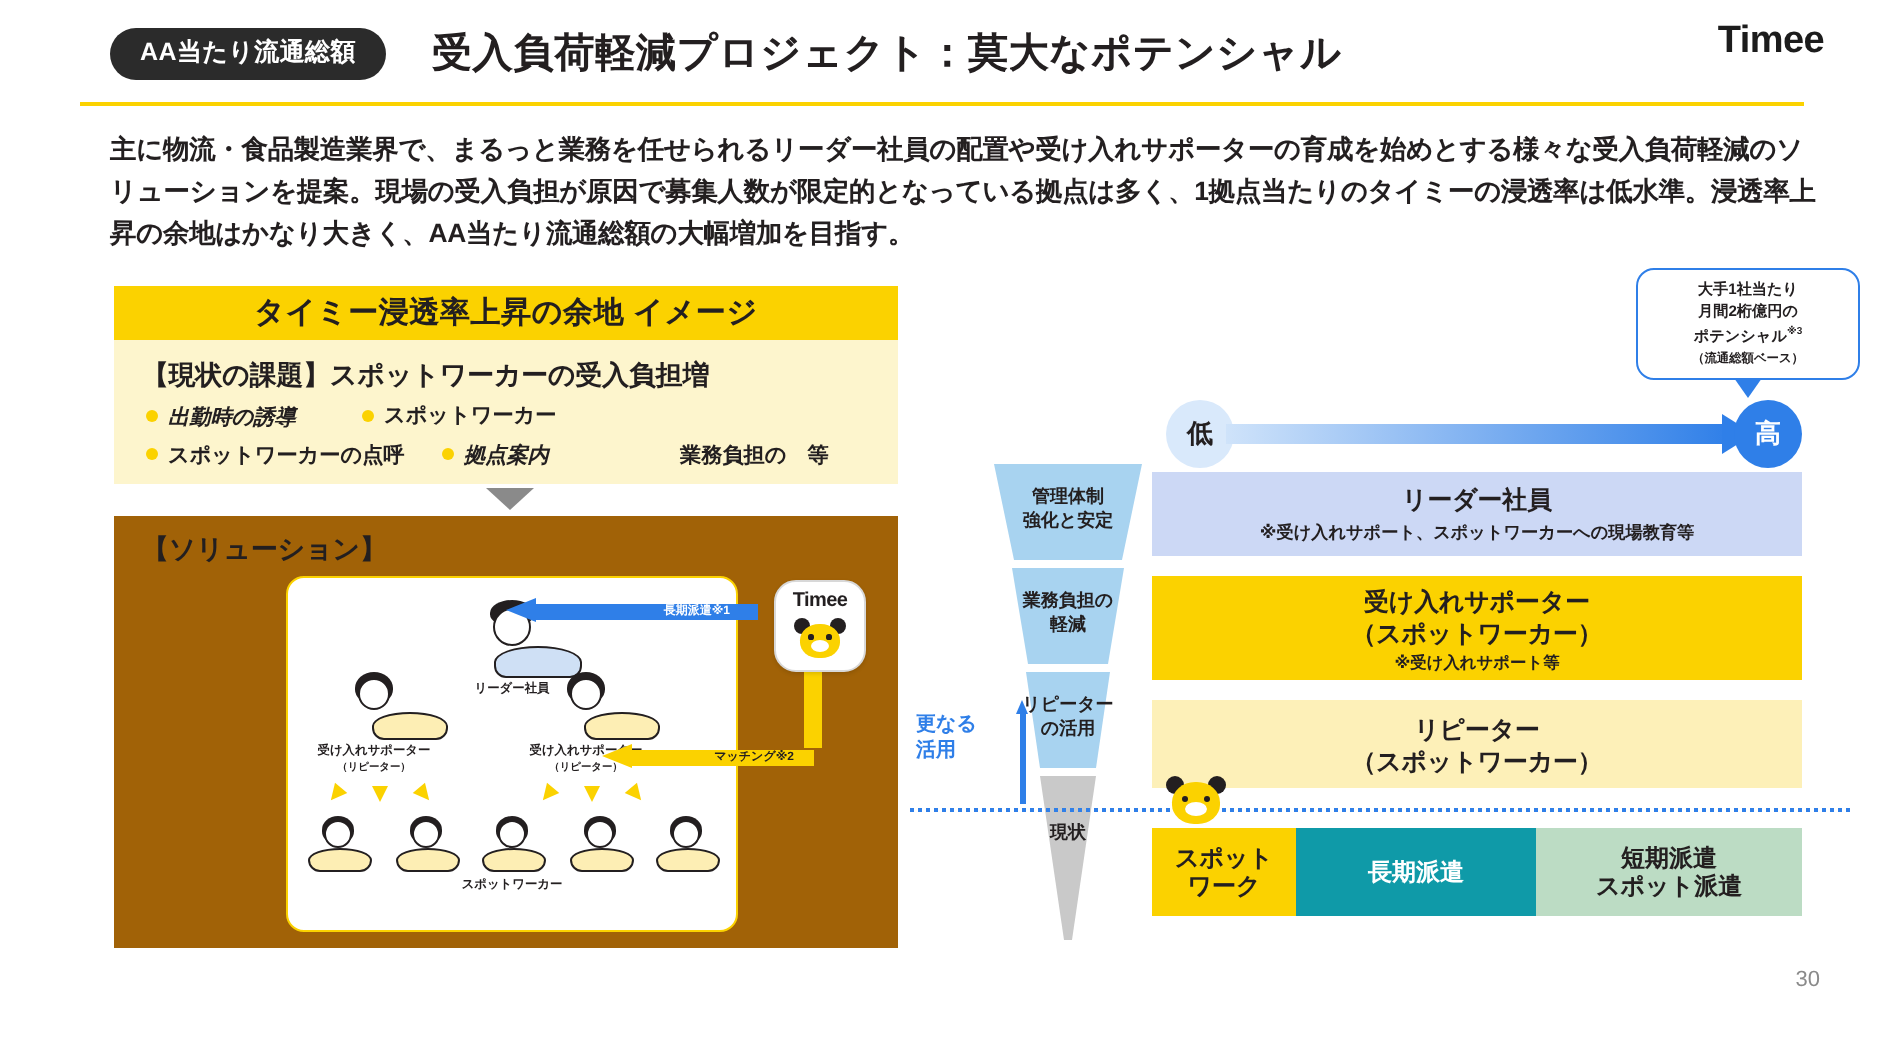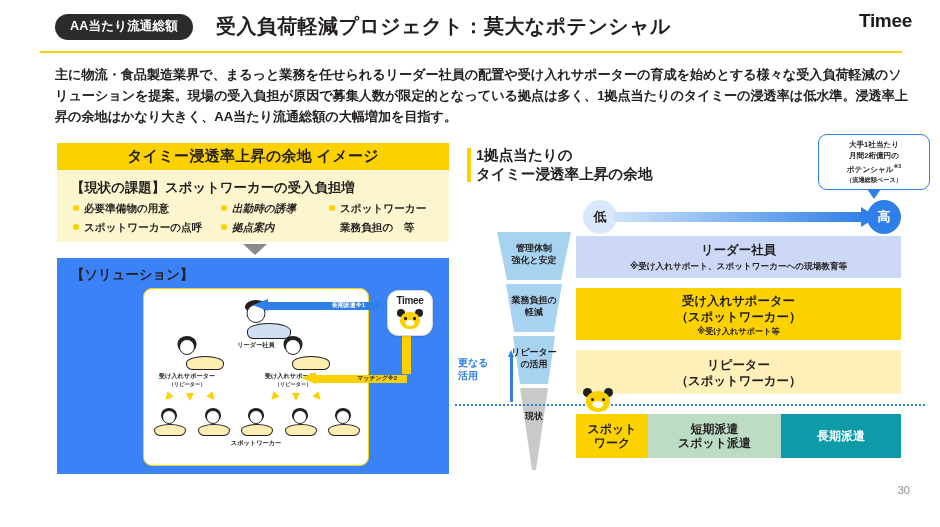--- a/index.html
+++ b/index.html
@@ -60,21 +60,21 @@
     width:6px;height:6px;border-radius:50%;background:#fbd200;
     margin-right:5px;margin-top:3px;flex:none;
   }
   .b3-wrap{line-height:13px;}
   .arrow-down{
     position:absolute;left:186px;top:101px;
     width:0;height:0;border-left:12px solid transparent;border-right:12px solid transparent;
     border-top:11px solid #8a8a8a;
   }
   .lp-sol{
-    position:absolute;left:0;top:115px;width:392px;height:216px;background:#3b82f6;
+    position:absolute;left:0;top:115px;width:392px;height:216px;background:#a16207;
   }
   .lp-sol-title{position:absolute;left:14px;top:8px;font-size:13.4px;font-weight:bold;color:#231f20;}
   .sol-box{
     position:absolute;left:86px;top:30px;width:224px;height:176px;
     background:#ffffff;border:1.6px solid #fbd200;border-radius:9px;
   }
   .ppl{position:absolute;text-align:center;}
   .ppl .lbl{font-size:6.2px;font-weight:bold;color:#231f20;line-height:8px;white-space:nowrap;}
   .ppl .lbl small{font-size:5.2px;display:block;}
   .face{position:relative;margin:0 auto;}
@@ -236,24 +236,20 @@
   <div class="lead">主に物流・食品製造業界で、まるっと業務を任せられるリーダー社員の配置や受け入れサポーターの育成を始めとする様々な受入負荷軽減のソリューションを提案。現場の受入負担が原因で募集人数が限定的となっている拠点は多く、1拠点当たりのタイミーの浸透率は低水準。浸透率上昇の余地はかなり大きく、AA当たり流通総額の大幅増加を目指す。</div>
 
   <div class="left-panel">
 
     <div class="lp-head">タイミー浸透率上昇の余地 イメージ</div>
 
     <div class="lp-issue">
       <div class="lp-issue-title">【現状の課題】スポットワーカーの受入負担増</div>
       <div class="bullets">
         <div class="brow">
-          <div class="bcol c1">
-            <span class="dot"></span>
-            <span>必要準備物の用意</span>
-          </div>
           <div class="bcol c2">
             <span class="dot"></span>
             <span>出勤時の誘導</span>
           </div>
           <div class="bcol c3">
             <span class="dot"></span>
             <span class="b3-wrap">スポットワーカー</span>
           </div>
         </div>
         <div class="brow">
@@ -383,25 +379,20 @@
           <div class="ear r"></div>
           <div class="bh"></div>
           <div class="eye l"></div>
           <div class="eye r"></div>
           <div class="mz"></div>
         </div>
       </div>
     </div>
   </div>
 
-  <div class="rt-title">
-    <div class="bar"></div>
-    <div class="l1">1拠点当たりの</div>
-    <div class="l2">タイミー浸透率上昇の余地</div>
-  </div>
 
   <div class="callout">
     <div class="cl">大手1社当たり</div>
     <div class="cl">月間2桁億円の</div>
     <div class="cl"><span>ポテンシャル</span><sup>※3</sup></div>
     <div class="cs">（流通総額ベース）</div>
     <div class="tip"></div>
   </div>
 
   <div class="scale">
@@ -476,26 +467,26 @@
     <div style="position:absolute;left:50%;transform:translateX(-50%);top:13px;width:11px;height:7px;background:#fff;border-radius:50%;"></div>
   </div>
 
   <div class="bottom-row">
     <div class="bcell spot">
       <div>
         <span>スポット</span><br>
         <span>ワーク</span>
       </div>
     </div>
+    <div class="bcell long">
+      <span>長期派遣</span>
+    </div>
     <div class="bcell short">
       <div>
         <span>短期派遣</span><br>
         <span>スポット派遣</span>
       </div>
     </div>
-    <div class="bcell long">
-      <span>長期派遣</span>
-    </div>
   </div>
 
   <div class="pageno">30</div>
 
 </div>
 
 </body></html>

